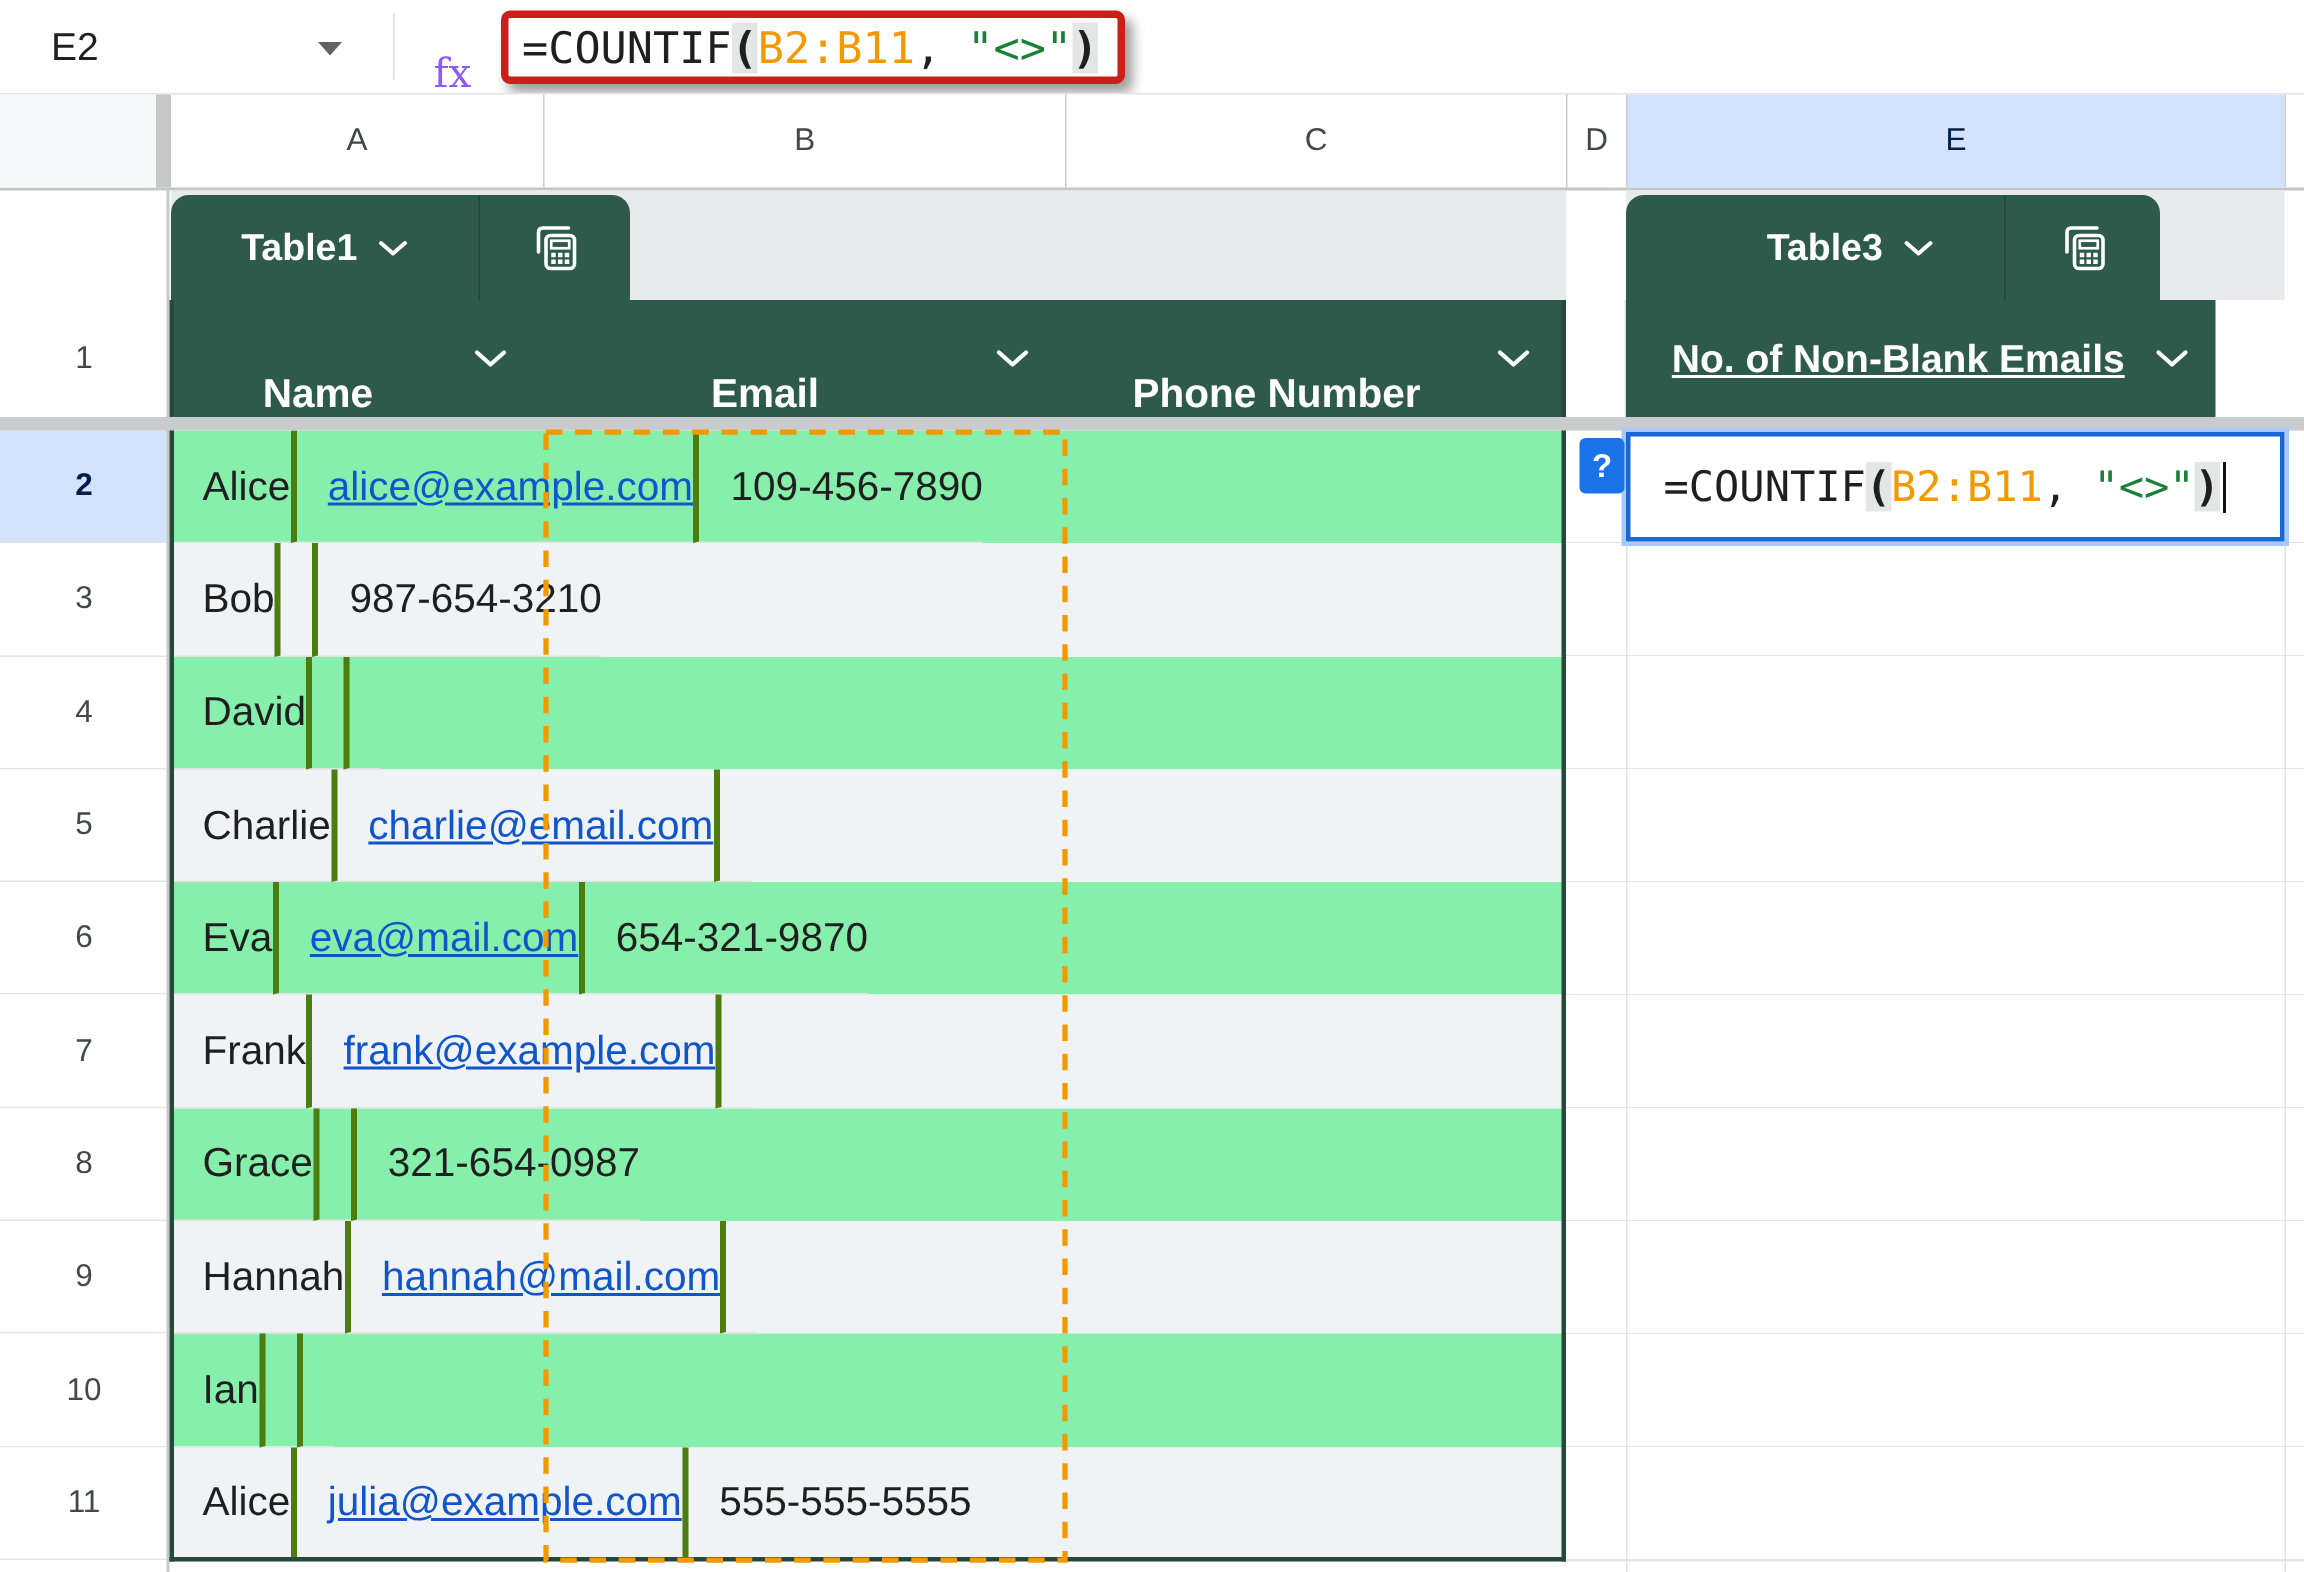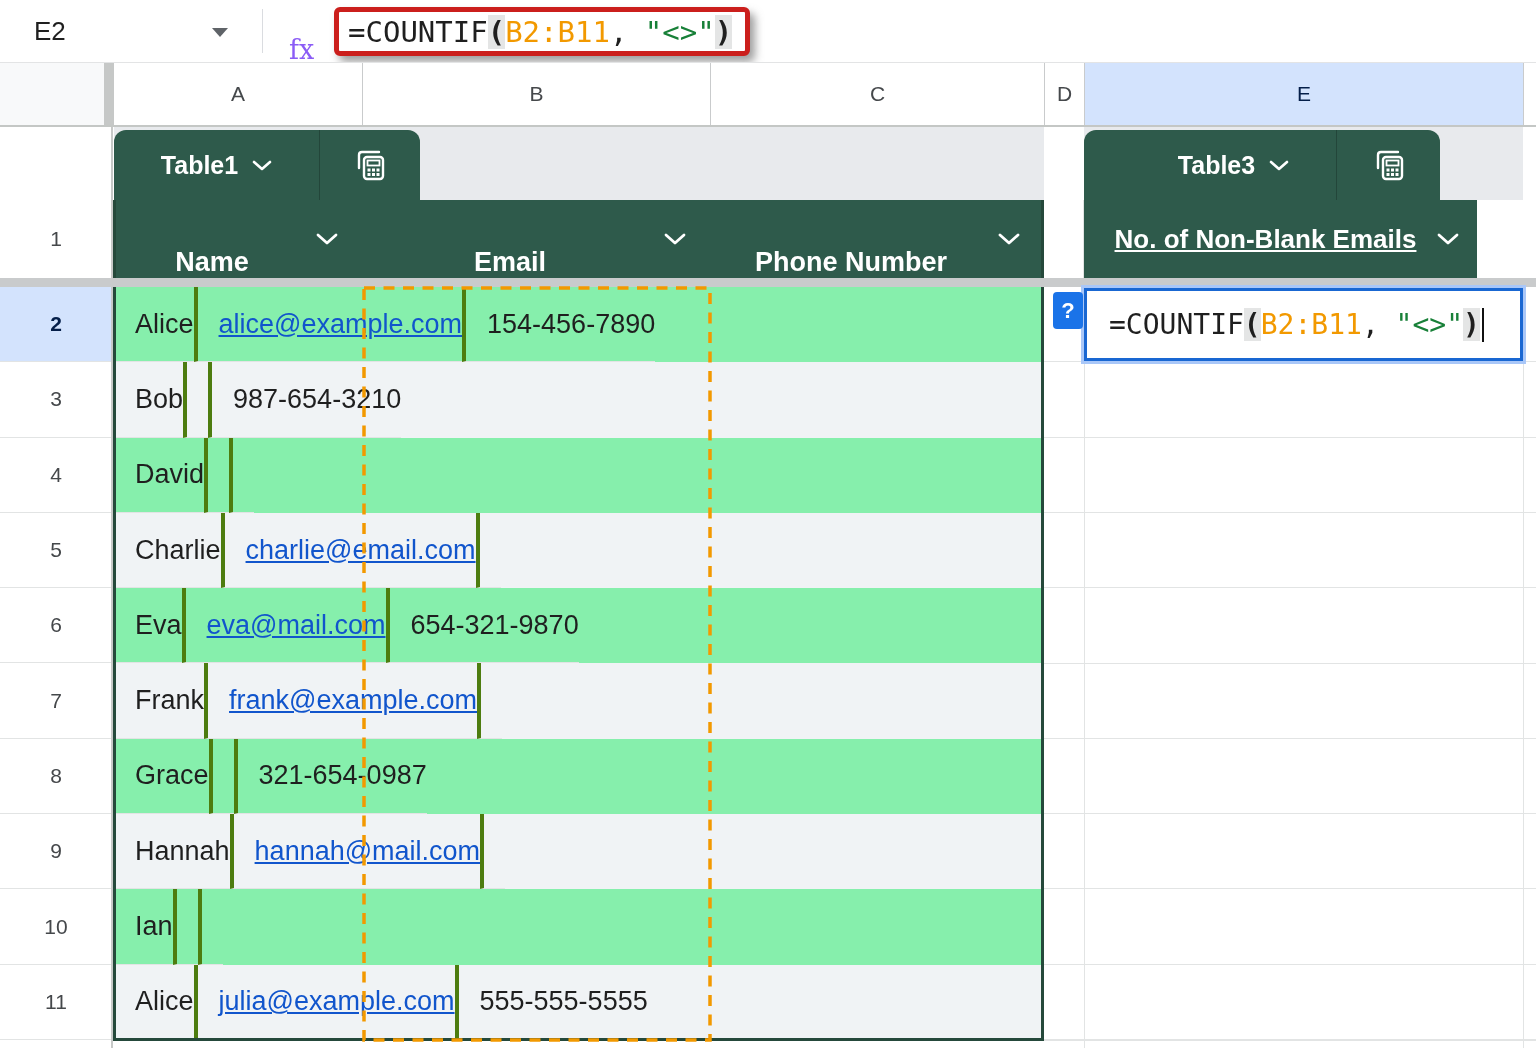--- a/index.html
+++ b/index.html
@@ -228,21 +228,21 @@
 
   <div class="abs" id="t1body">
       <div class="t1row">
         <div class="tc tc-name">
           <span>Alice</span>
         </div>
         <div class="tc tc-email">
           <a href="#">alice@example.com</a>
         </div>
         <div class="tc tc-phone">
-          <span>154-456-7890</span>
+          <span>109-456-7890</span>
         </div>
       </div>
       <div class="t1row">
         <div class="tc tc-name">
           <span>Bob</span>
         </div>
         <div class="tc tc-email"></div>
         <div class="tc tc-phone">
           <span>987-654-3210</span>
         </div>

